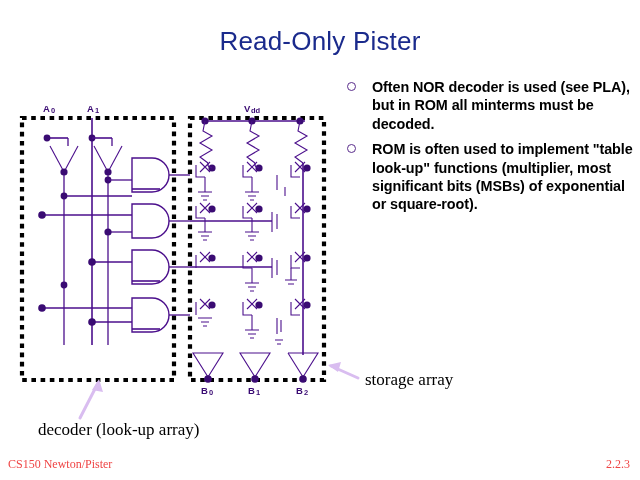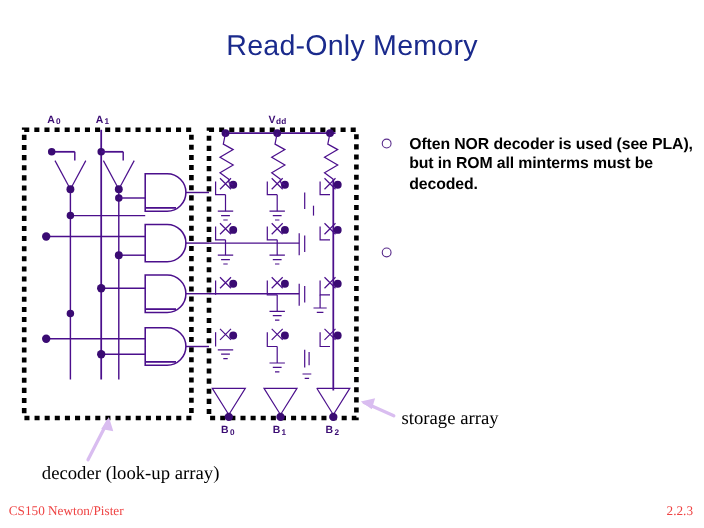--- a/index.html
+++ b/index.html
@@ -16,21 +16,21 @@
     font-family:"Liberation Sans", sans-serif;
     font-size:26px;font-weight:400;color:#1a2a8c;letter-spacing:0.2px;
     white-space:nowrap;
   }
 
   
   #bullets{
     position:absolute;left:341px;top:78px;width:292px;
     font-family:"Liberation Sans", sans-serif;
   }
-  .bullet{position:relative;padding-left:31px;margin-bottom:7px;margin-top:44px;}
+  .bullet{position:relative;padding-left:31px;margin-bottom:7px;}
   .bullet-marker{
     position:absolute;left:6px;top:4px;width:9px;height:9px;
     border:1.6px solid #5a2d8c;border-radius:50%;box-sizing:border-box;
   }
   .bullet-text{
     font-size:14.4px;font-weight:bold;color:#000000;line-height:17.4px;
     letter-spacing:-0.1px;
   }
 
   
@@ -53,21 +53,21 @@
     font-size:12px;color:#ef4444;white-space:nowrap;
   }
   #footer-left{left:8px;}
   #footer-right{right:10px;}
 </style>
 </head>
 <body>
 
 <div id="slide">
 
-  <div id="slide-title">Read-Only Memory</div>
+  <div id="slide-title">Read-Only Pister</div>
 
   <div id="figure">
   <svg width="640" height="480" viewBox="0 0 640 480" xmlns="http://www.w3.org/2000/svg">
     <defs>
       <style>
         .wire  { stroke:#4b0f8c; stroke-width:1.3; fill:none; }
         .wire2 { stroke:#4b0f8c; stroke-width:1.6; fill:none; }
         .thin  { stroke:#4b0f8c; stroke-width:1.1; fill:none; }
         .dot   { fill:#3a0b73; }
         .gatef { fill:none; stroke:#4b0f8c; stroke-width:1.4; }
@@ -307,20 +307,21 @@
   </svg>
   </div>
 
   <div id="bullets">
     <div class="bullet">
       <span class="bullet-marker"></span>
       <span class="bullet-text">Often NOR decoder is used (see PLA), but in ROM all minterms must be decoded.</span>
     </div>
     <div class="bullet">
       <span class="bullet-marker"></span>
+      <span class="bullet-text">ROM is often used to implement "table look-up" functions (multiplier, most significant bits (MSBs) of exponential or square-root).</span>
     </div>
   </div>
 
   <div class="callout" id="callout-storage">storage array</div>
 
   <div class="callout" id="callout-decoder">decoder (look-up array)</div>
 
   <div class="footer" id="footer-left">CS150 Newton/Pister</div>
   <div class="footer" id="footer-right">2.2.3</div>
 

